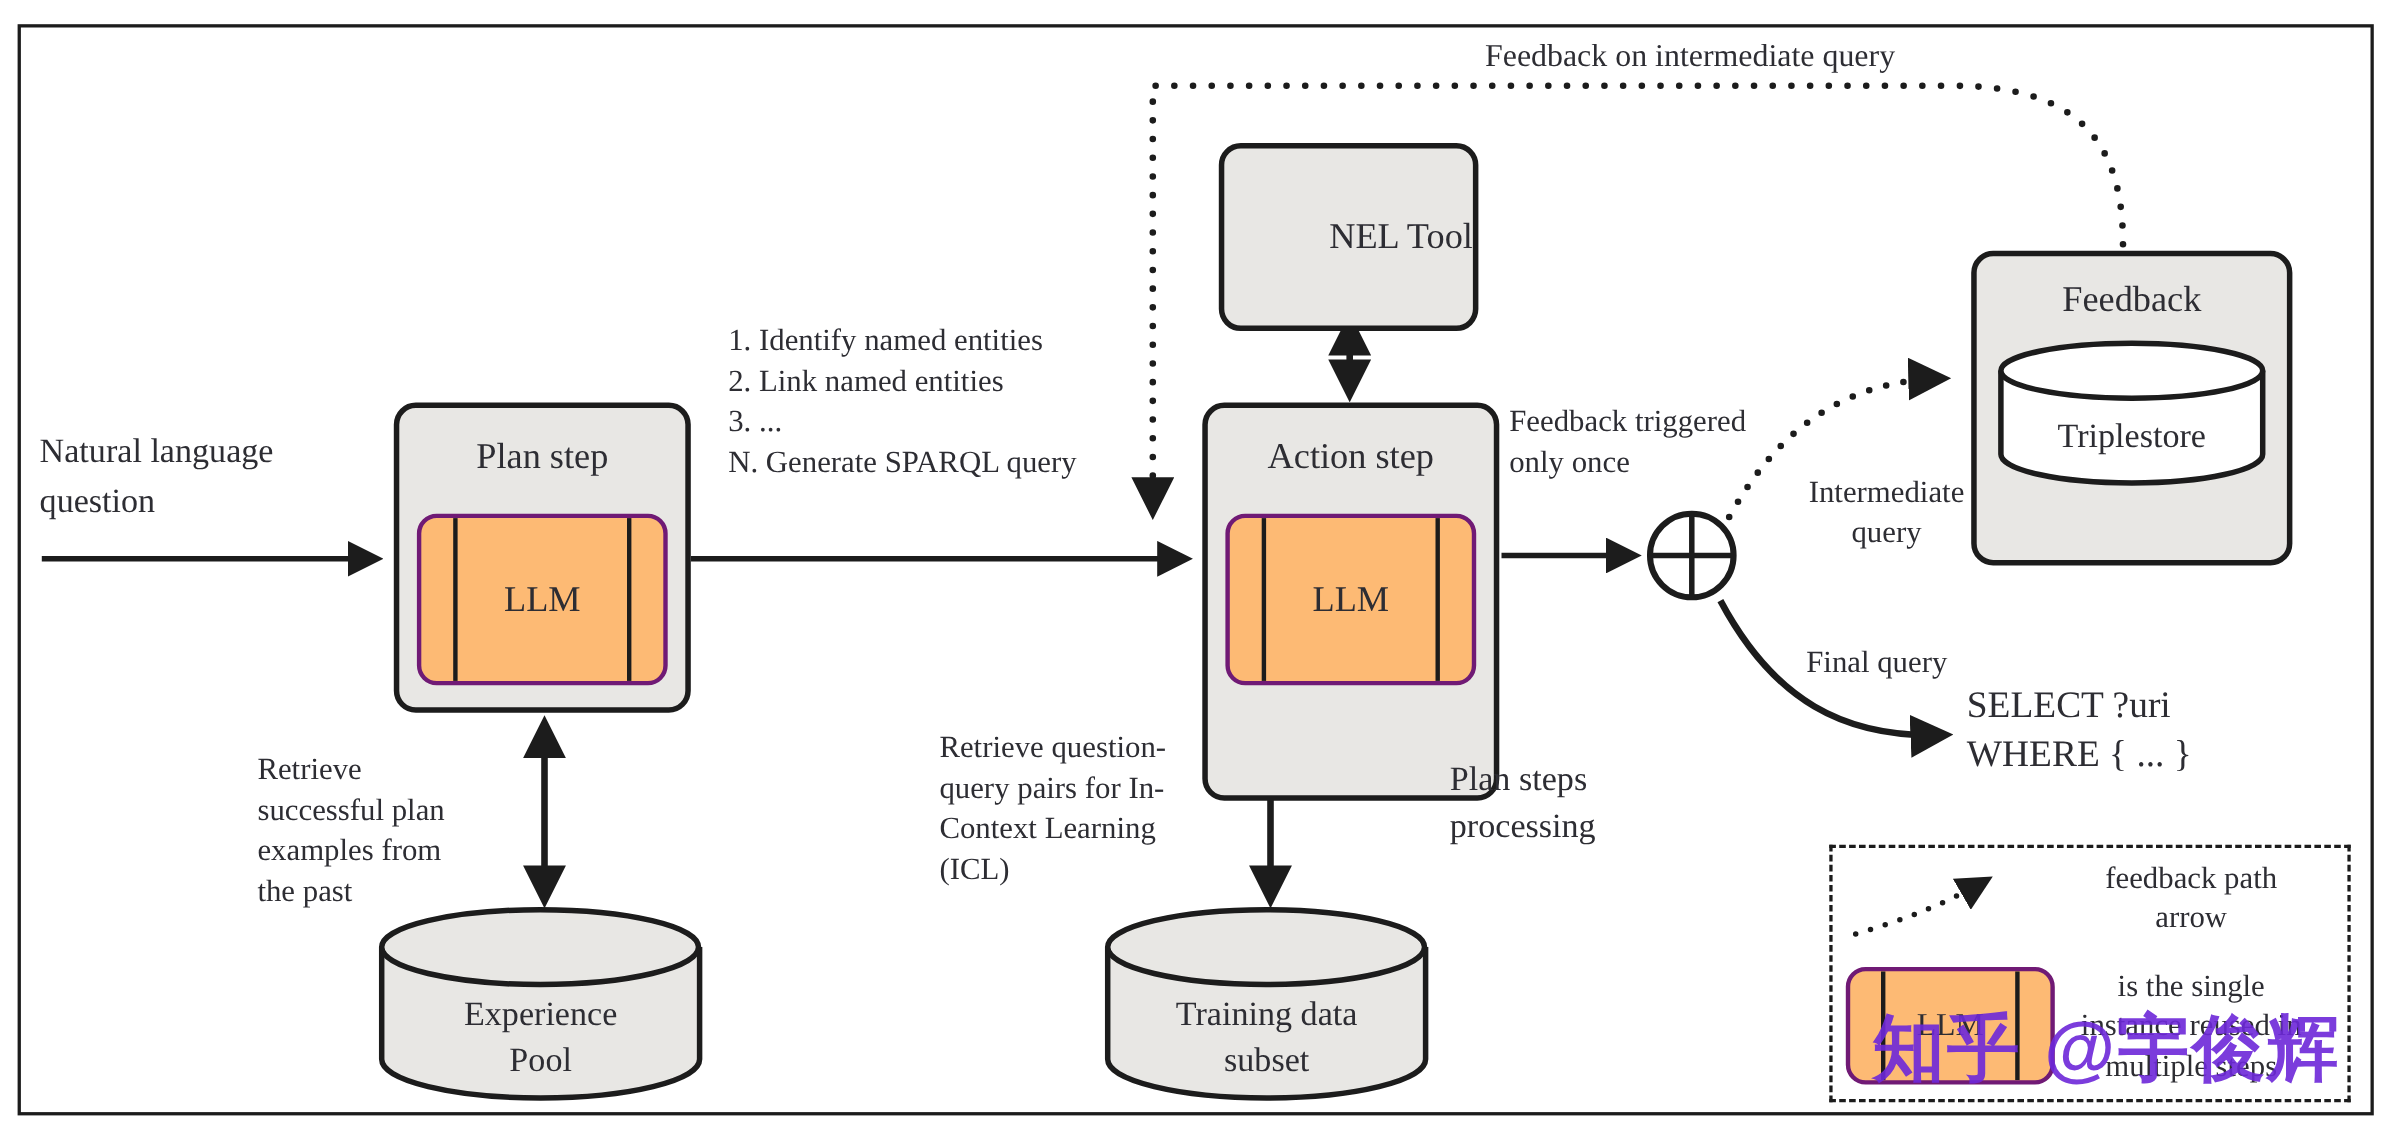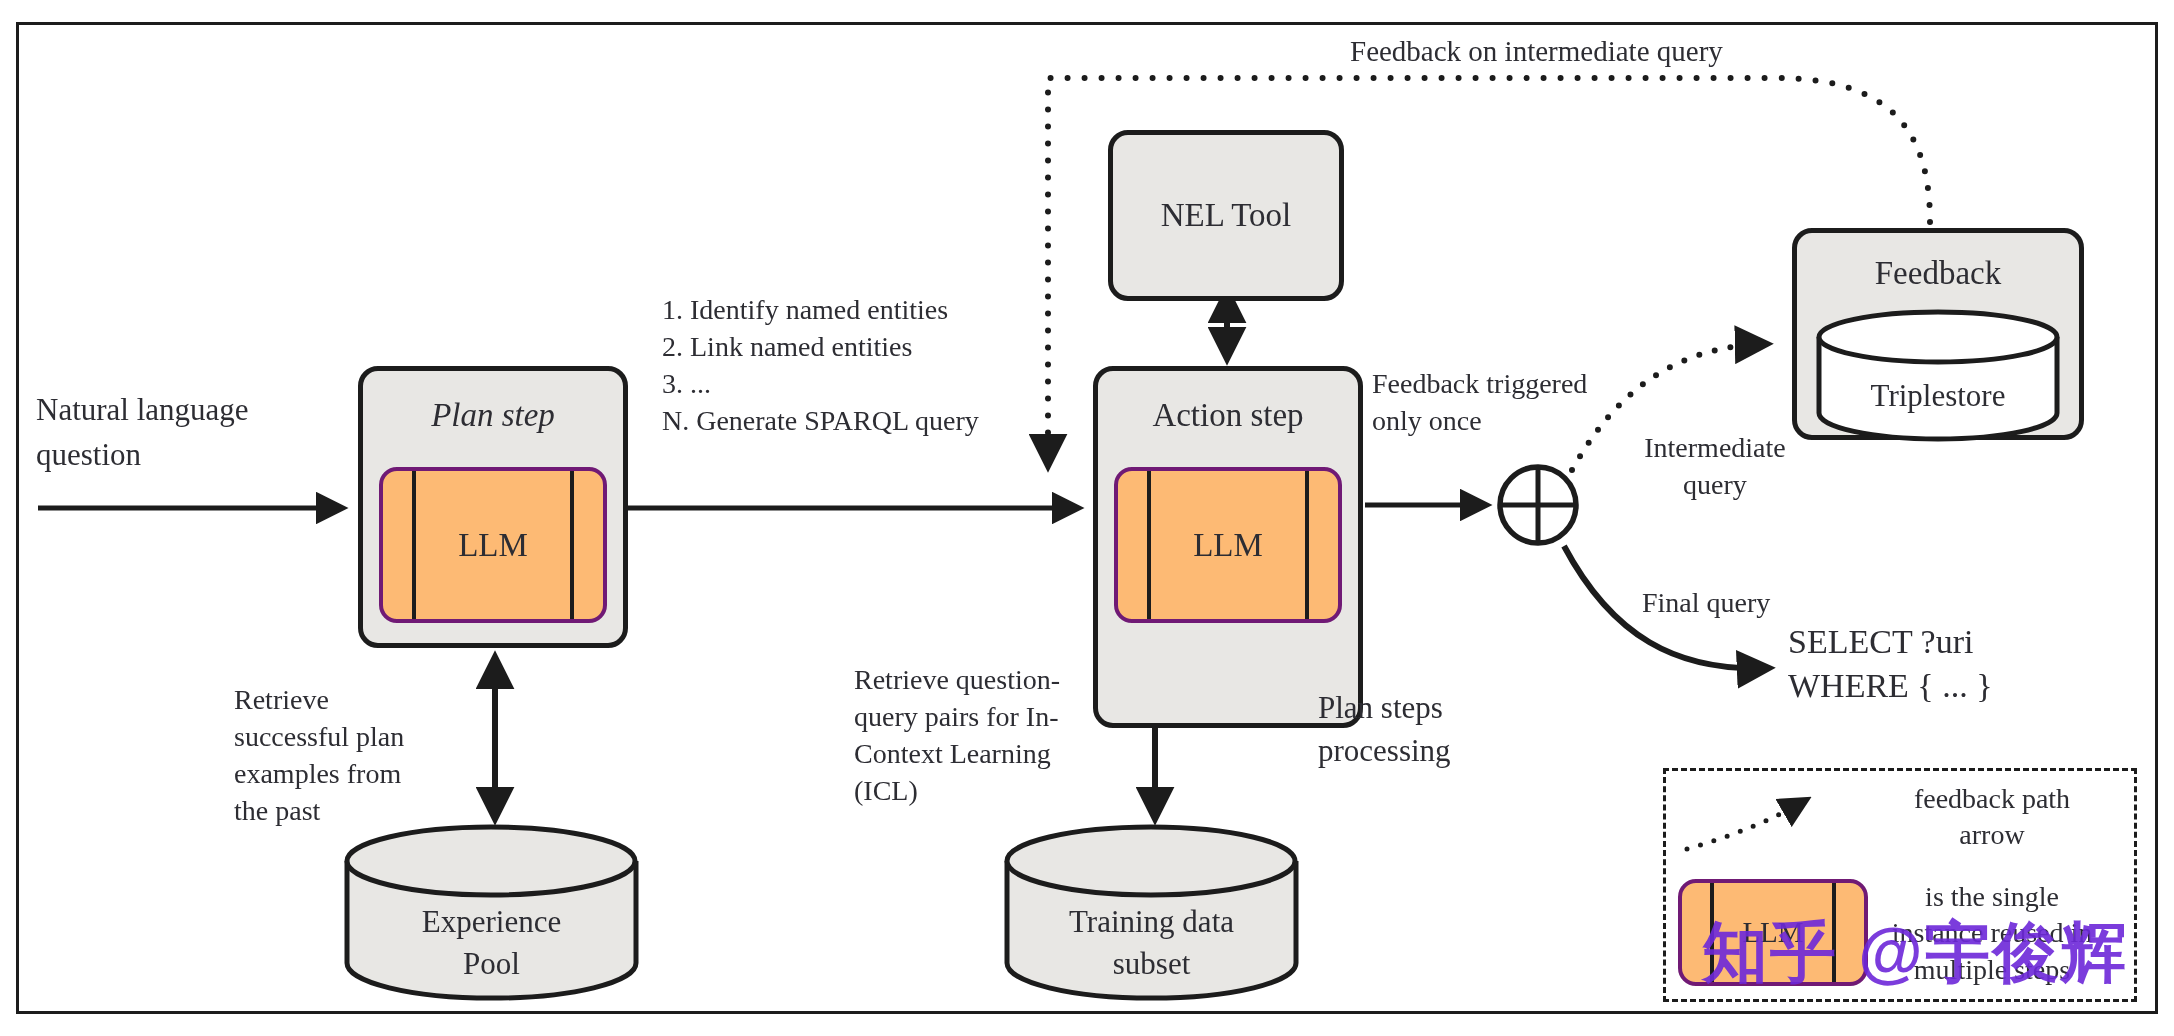--- a/index.html
+++ b/index.html
@@ -78,43 +78,43 @@
 
     <g>
       <circle cx="1538" cy="505" r="38" fill="#ffffff" stroke="#1c1c1c" stroke-width="5.5"></circle>
       <path d="M 1538 467 L 1538 543 M 1500 505 L 1576 505" stroke="#1c1c1c" stroke-width="5" fill="none"></path>
     </g>
 
     <path d="M 1687 849 C 1732 836 1768 822 1806 800" stroke="#1c1c1c" stroke-width="5" fill="none" stroke-linecap="round" stroke-dasharray="0 14" marker-end="url(#ah)"></path>
   </svg>
 
   <div class="node" style="left:1108px; top:130px; width:236px; height:171px;
-       display:flex; align-items:center; justify-content:center;">
+       display:flex; align-items:center; justify-content:flex-end;">
     <div class="node-title">NEL Tool</div>
   </div>
 
   <div class="node" style="left:358px; top:366px; width:270px; height:282px;">
-    <div class="node-title" style="margin-top:28px;font-style:italic;">Plan step</div>
+    <div class="node-title" style="margin-top:28px;">Plan step</div>
     <div class="llm-widget" style="left:16px; top:96px; width:228px; height:156px;">
       <div class="llm-col left" style="width:33px;"></div>
       <div class="llm-center">LLM</div>
       <div class="llm-col right" style="width:33px;"></div>
     </div>
   </div>
 
   <div class="node" style="left:1093px; top:366px; width:270px; height:362px;">
     <div class="node-title" style="margin-top:28px;">Action step</div>
     <div class="llm-widget" style="left:16px; top:96px; width:228px; height:156px;">
       <div class="llm-col left" style="width:33px;"></div>
       <div class="llm-center">LLM</div>
       <div class="llm-col right" style="width:33px;"></div>
     </div>
   </div>
 
-  <div class="node" style="left:1792px; top:228px; width:292px; height:212px;">
+  <div class="node" style="left:1792px; top:228px; width:292px; height:286px;">
     <div class="node-title" style="margin-top:24px;">Feedback</div>
     <div class="cyl" style="left:18px; top:76px; width:246px; height:134px;">
       <svg width="246" height="134" viewBox="0 0 246 134">
         <path d="M 4 28 L 4 104 A 119 26 0 0 0 242 104 L 242 28" fill="#ffffff" stroke="#1c1c1c" stroke-width="5"></path>
         <ellipse cx="123" cy="28" rx="119" ry="25" fill="#ffffff" stroke="#1c1c1c" stroke-width="5"></ellipse>
       </svg>
       <div class="cyl-label" style="top:66px;">Triplestore</div>
     </div>
   </div>
 

